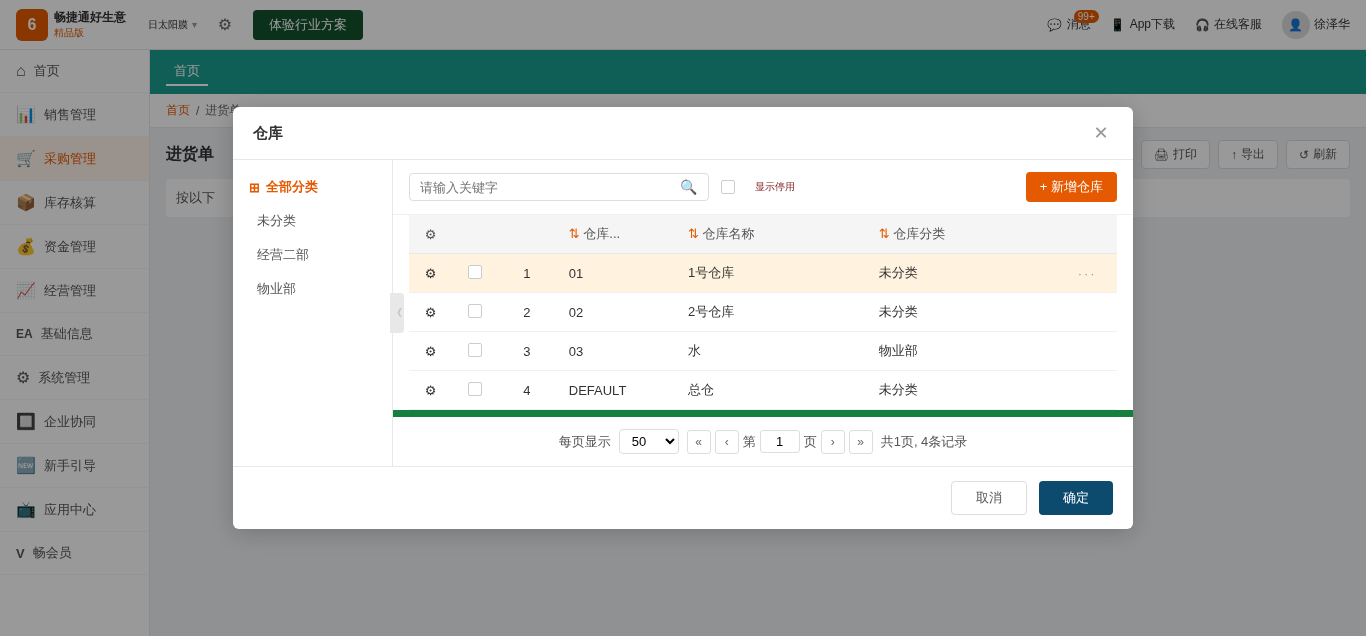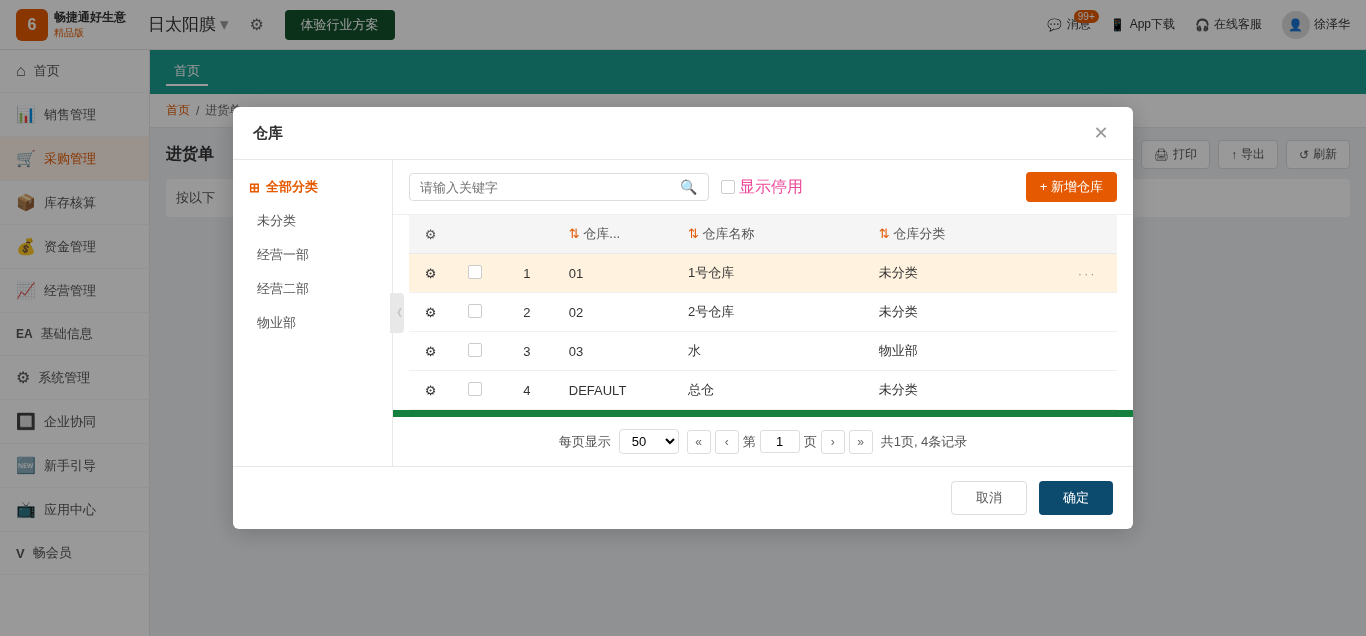--- a/index.html
+++ b/index.html
@@ -28,21 +28,21 @@
       width: 32px; height: 32px;
       background: #e55a00;
       border-radius: 6px;
       display: flex; align-items: center; justify-content: center;
       color: white; font-weight: bold; font-size: 16px;
     }
     .topbar-store {
       display: flex; align-items: center; gap: 4px;
       color: #333; cursor: pointer;
     }
-    .topbar-store span { font-size: 17px; }
+    .topbar-store span { font-size: 10px; }
     .chevron-down { font-size: 10px; color: #999; }
     .topbar-gear {
       width: 32px; height: 32px;
       display: flex; align-items: center; justify-content: center;
       cursor: pointer; color: #666; font-size: 16px;
     }
     .topbar-trial {
       background: #14532d;
       color: white;
       border: none;
@@ -201,22 +201,22 @@
       flex: 1;
       max-width: 300px;
     }
     .search-box input {
       border: none; outline: none;
       font-size: 13px; color: #333;
       width: 100%;
     }
     .search-icon { color: #999; font-size: 14px; }
     .show-disabled {
-      display: flex; align-items: center; gap: 4px;
-      font-size: 16px; color: #ec4899;
+      display: flex; align-items: center; gap: 20px;
+      font-size: 10px; color: #7f1d1d;
       cursor: pointer;
     }
     .checkbox-display {
       width: 14px; height: 14px;
       border: 1px solid #ccc;
       border-radius: 2px;
       background: #fff;
     }
     .btn-add-warehouse {
       margin-left: auto;
@@ -476,21 +476,20 @@
   </div>
 
   <div class="modal-body">
 
     <div class="modal-sidebar" style="position:relative;">
       <div class="category-header">
         <span style="color:#e55a00;">⊞</span>
         <span>全部分类</span>
       </div>
       <div class="category-item">未分类</div>
-      <div class="category-item">经营一部</div>
       <div class="category-item">经营二部</div>
       <div class="category-item">物业部</div>
 
       <div style="position:absolute;right:-12px;top:50%;transform:translateY(-50%);width:14px;height:40px;background:#e8e8e8;border-radius:0 4px 4px 0;display:flex;align-items:center;justify-content:center;cursor:pointer;font-size:10px;color:#999;">《</div>
     </div>
 
     <div class="modal-main">
 
       <div class="modal-toolbar">
         <div class="search-box">

